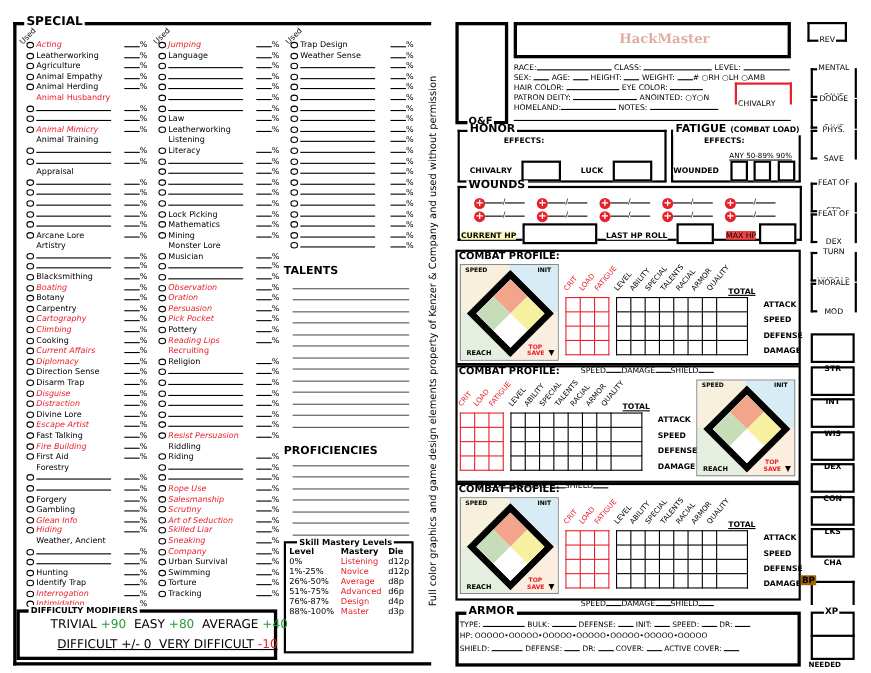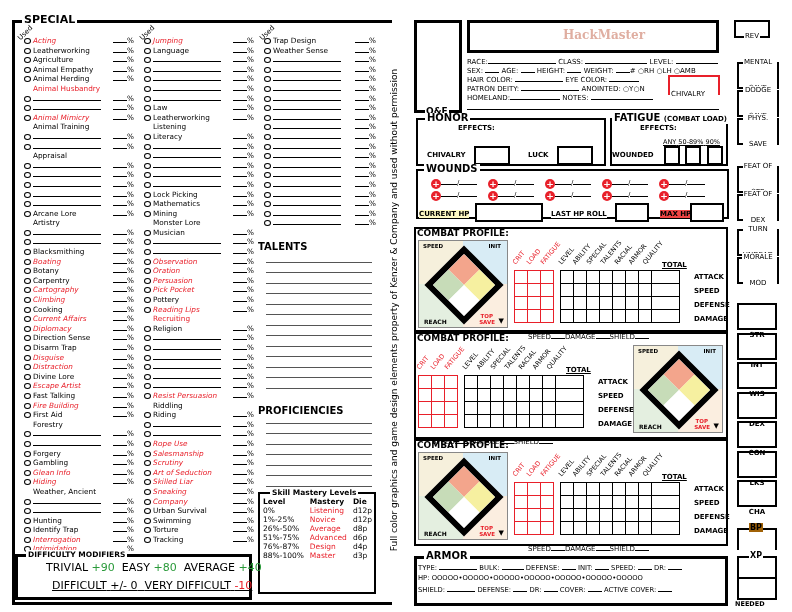--- a/index.html
+++ b/index.html
@@ -330,21 +330,21 @@
     <div class="wound" style="left: 431px; top: 190px;"><span class="plus">+</span><span class="u" style="width:16px"></span>/<span class="u" style="width:18px"></span></div>
     <div class="wound" style="left: 488px; top: 190px;"><span class="plus">+</span><span class="u" style="width:16px"></span>/<span class="u" style="width:18px"></span></div>
     <div class="wound" style="left: 545px; top: 190px;"><span class="plus">+</span><span class="u" style="width:16px"></span>/<span class="u" style="width:18px"></span></div>
     <div class="wound" style="left: 602px; top: 190px;"><span class="plus">+</span><span class="u" style="width:16px"></span>/<span class="u" style="width:18px"></span></div>
     <div class="wound" style="left: 659px; top: 190px;"><span class="plus">+</span><span class="u" style="width:16px"></span>/<span class="u" style="width:18px"></span></div>
   </div>
 <div class="lbl" style="left:419px;top:210px;font-weight:bold;background:#fef9c3">CURRENT HP</div>
 <div class="sbox" style="left:475px;top:203px;width:68px;height:19px"></div>
 <div class="lbl" style="left:551px;top:210px;font-weight:bold;background:#fff">LAST HP ROLL</div>
 <div class="sbox" style="left:615px;top:203px;width:34px;height:19px"></div>
-<div class="lbl" style="left:660px;top:210px;font-weight:bold;background:#ef4444">MAX HP</div>
+<div class="lbl" style="left:660px;top:210px;font-weight:normal;background:#ef4444">MAX HP</div>
 <div class="sbox" style="left:690px;top:203px;width:34px;height:19px"></div>
 
 <div id="combats">
     <div class="cp" style="top: 227px; height: 105px;"></div>
     <div class="abs" style="left:417px;top:228px;font-weight:bold;font-size:9px">COMBAT PROFILE:</div>
     <div class="dia-wrap" style="left:418px;top:240px">
       <div class="q" style="left:0;top:0;background:#f6f0dc"></div>
       <div class="q" style="left:50%;top:0;background:#d8ecf5"></div>
       <div class="q" style="left:0;top:50%;background:#e4efe0"></div>
       <div class="q" style="left:50%;top:50%;background:#fbeee0"></div>
@@ -716,17 +716,17 @@
     <div class="statlbl" style="top: 419.5px;">DEX</div>
     <div class="statbox" style="top: 421px;"></div>
     <div class="statlbl" style="top: 449px;">CON</div>
     <div class="statbox" style="top: 450.5px;"></div>
     <div class="statlbl" style="top: 478.5px;">LKS</div>
     <div class="statbox" style="top: 480px;"></div>
     <div class="statlbl" style="top: 508px;">CHA</div>
   </div>
 
 <div class="abs" style="left:737px;top:528px;width:40px;height:22px;border:2px solid #000;border-bottom:none"></div>
-<div class="abs" style="left:749px;top:523px;background:#a16207;font-size:8px;font-weight:bold;padding:0 1px">BP</div>
+<div class="abs" style="left:728px;top:523px;background:#a16207;font-size:8px;font-weight:bold;padding:0 1px">BP</div>
 <div class="abs" style="left:737px;top:556px;width:40px;height:44px;border:2px solid #000"></div>
 <div class="abs" style="left:737px;top:577px;width:40px;border-top:2px solid #000"></div>
 <div class="abs" style="left:749px;top:551px;background:#fff;font-size:8px;font-weight:bold;padding:0 1px">XP</div>
 <div class="abs" style="left:735px;top:600px;font-size:6.5px;font-weight:bold">NEEDED</div>
 
 </body></html>

